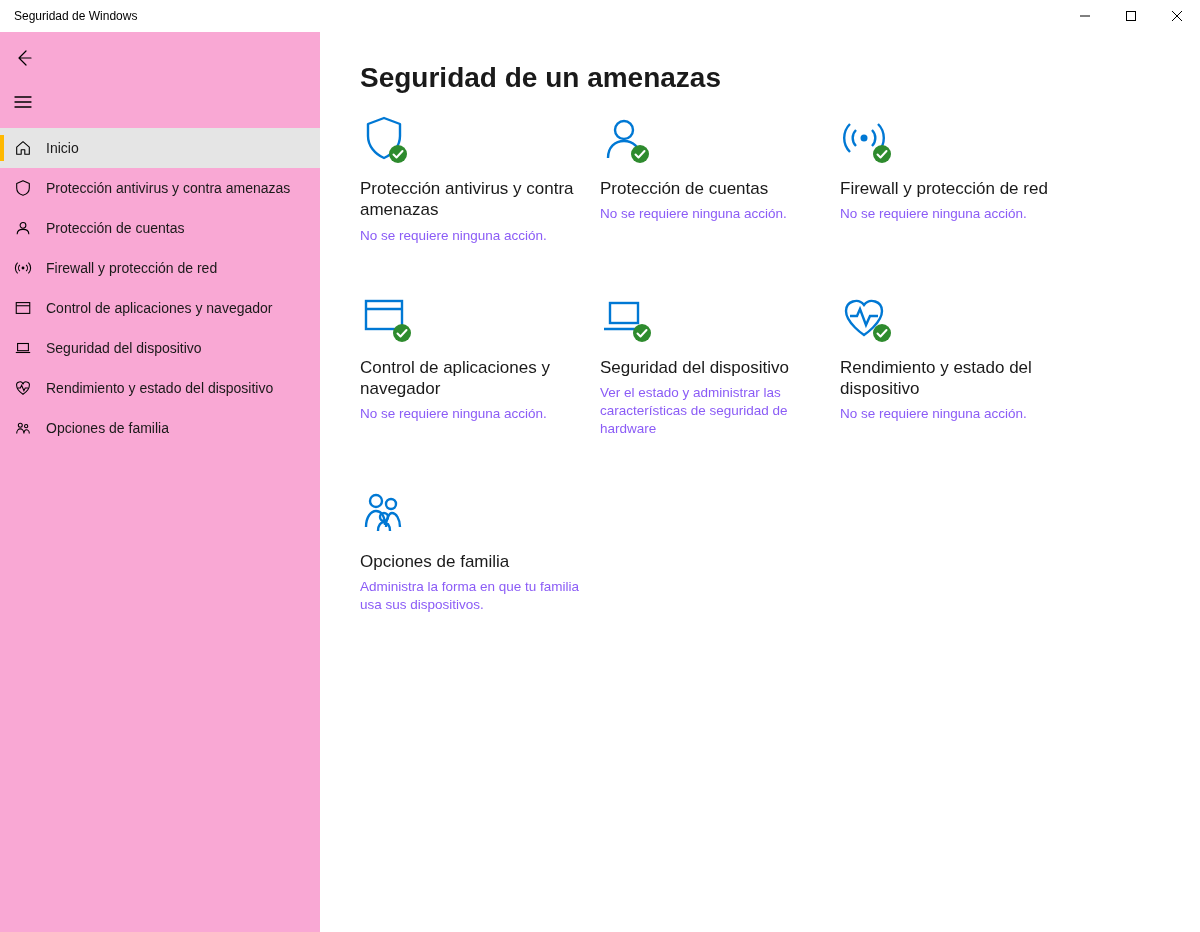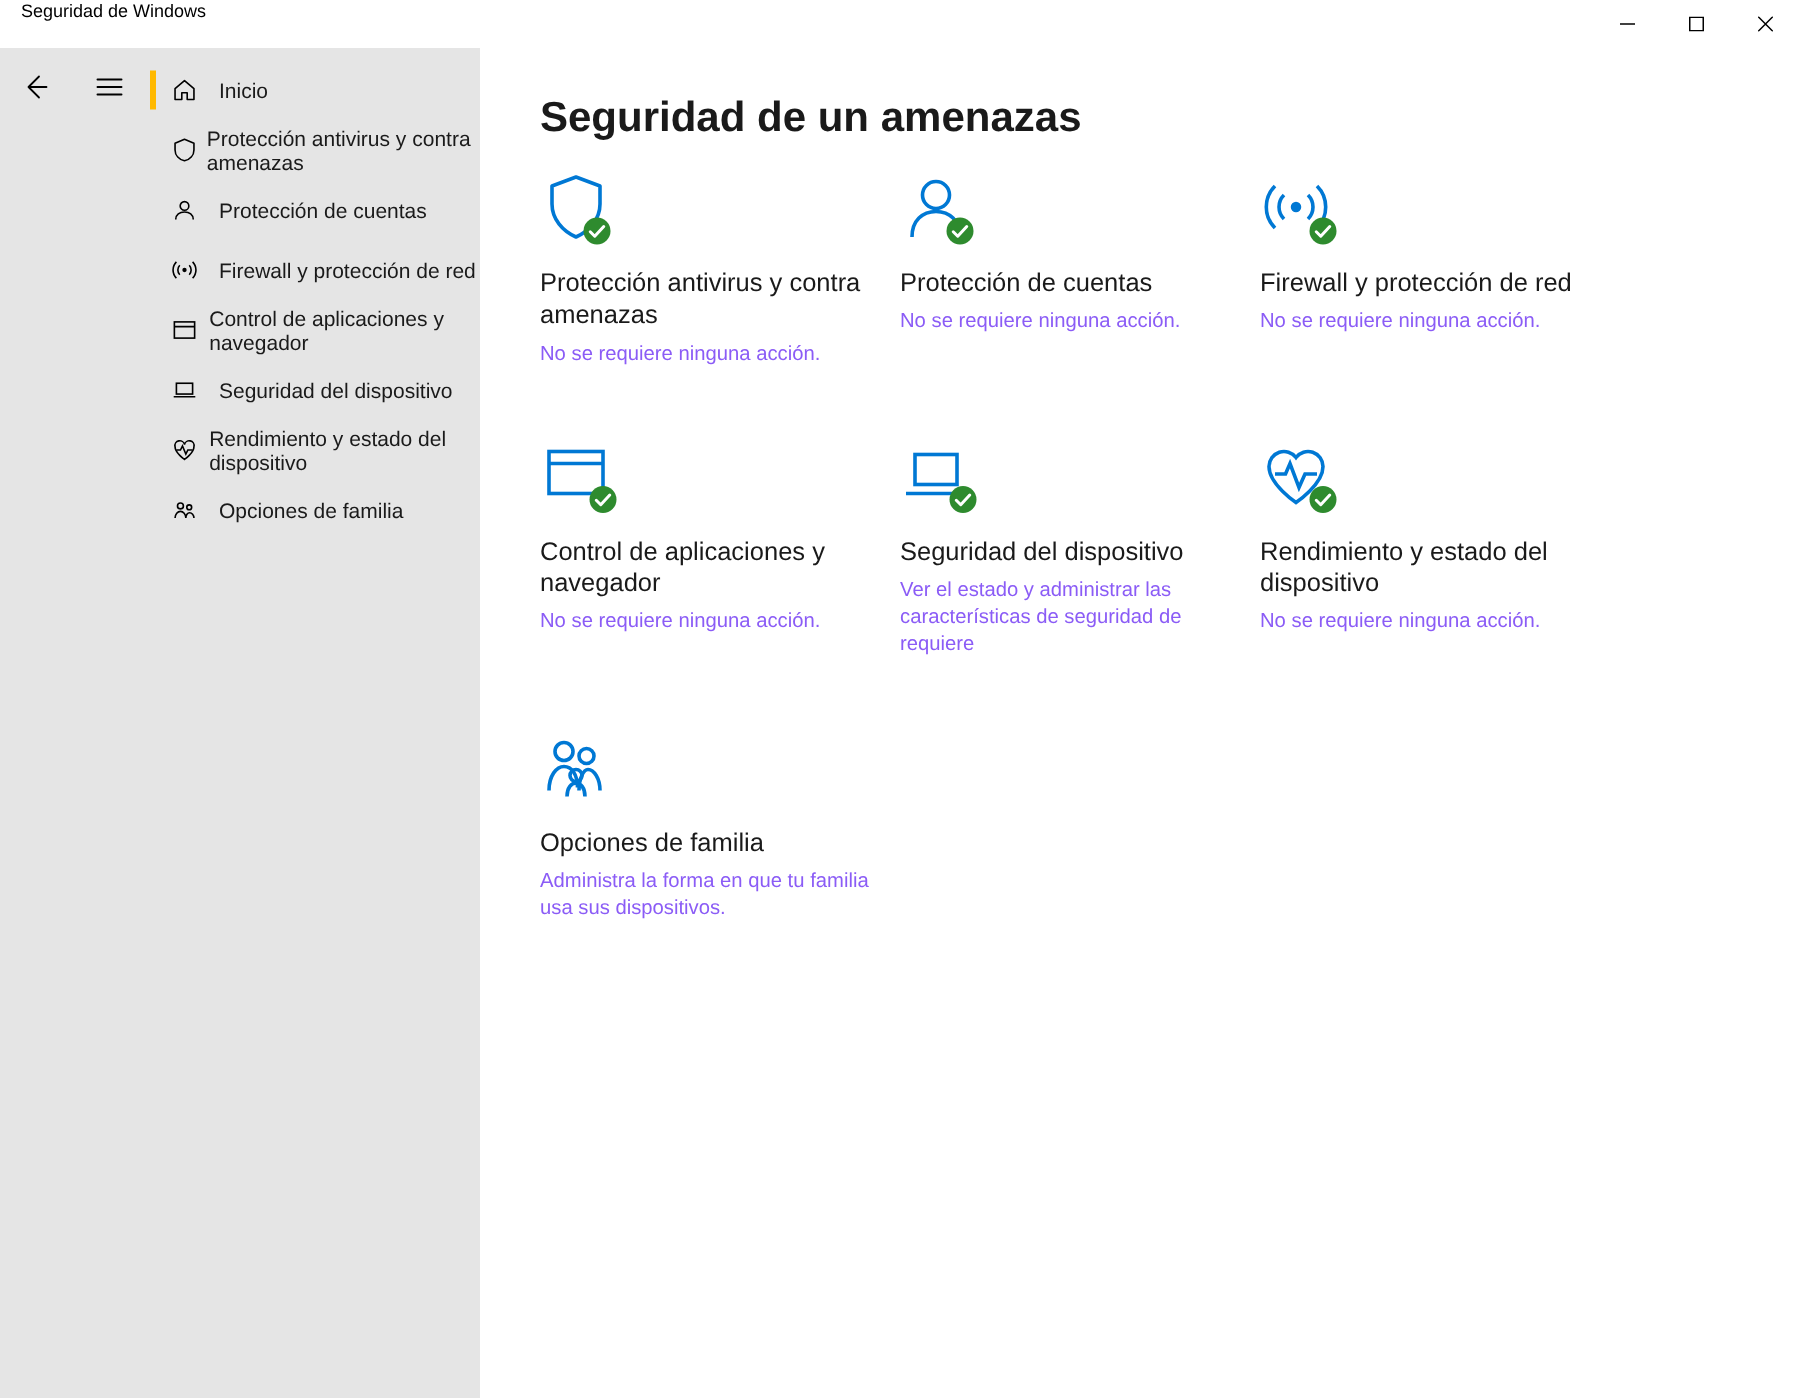--- a/index.html
+++ b/index.html
@@ -11,20 +11,21 @@
     background: #fff;
     width: 1200px;
     height: 932px;
     overflow: hidden;
     display: flex;
     flex-direction: column;
   }
   .titlebar {
     height: 32px;
     display: flex;
+    align-items: center;
     background: #fff;
     flex: 0 0 auto;
   }
   .titlebar-title {
     padding-left: 14px;
     font-size: 12px;
     color: #000;
   }
   .titlebar-spacer { flex: 1; }
   .titlebar-btn {
@@ -36,23 +37,23 @@
     color: #000;
   }
 
   .body-row {
     flex: 1;
     display: flex;
     min-height: 0;
   }
   .sidebar {
     width: 320px;
-    background: #e5e5e5;
-    display: flex;
-    flex-direction: row;
+    background: #f9a8d4;
+    display: flex;
+    flex-direction: column;
     padding-top: 4px;
   }
   .side-icon-row {
     height: 44px;
     display: flex;
     align-items: center;
     padding-left: 10px;
   }
   .side-icon-btn {
     width: 40px;
@@ -354,21 +355,21 @@
             <path d="M4 36 H44" stroke="#0078d4" stroke-width="2.4"></path>
           </svg>
           <span class="badge-check" style="left:32px;">
             <svg width="20" height="20" viewBox="0 0 20 20">
                 <circle cx="10" cy="10" r="9" fill="#2e8b2e"></circle>
                 <path d="M5.5 10.5 L8.5 13.5 L14.5 7" stroke="#fff" stroke-width="2" fill="none" stroke-linecap="round" stroke-linejoin="round"></path>
               </svg>
           </span>
         </div>
         <div class="tile-title">Seguridad del dispositivo</div>
-        <div class="tile-desc">Ver el estado y administrar las características de seguridad de requiere</div>
+        <div class="tile-desc">Ver el estado y administrar las características de seguridad de hardware</div>
       </div>
 
       <div class="tile">
         <div class="tile-icon">
           <svg width="48" height="48" viewBox="0 0 48 48">
             <path d="M24 42 C24 42 6 30 6 18 A10 10 0 0 1 24 12 A10 10 0 0 1 42 18 C42 30 24 42 24 42 Z" fill="none" stroke="#0078d4" stroke-width="2.4"></path>
             <path d="M10 23 H17 L20 16 L26 32 L30 23 H38" fill="none" stroke="#0078d4" stroke-width="2.4"></path>
           </svg>
           <span class="badge-check" style="left:32px;">
             <svg width="20" height="20" viewBox="0 0 20 20">

